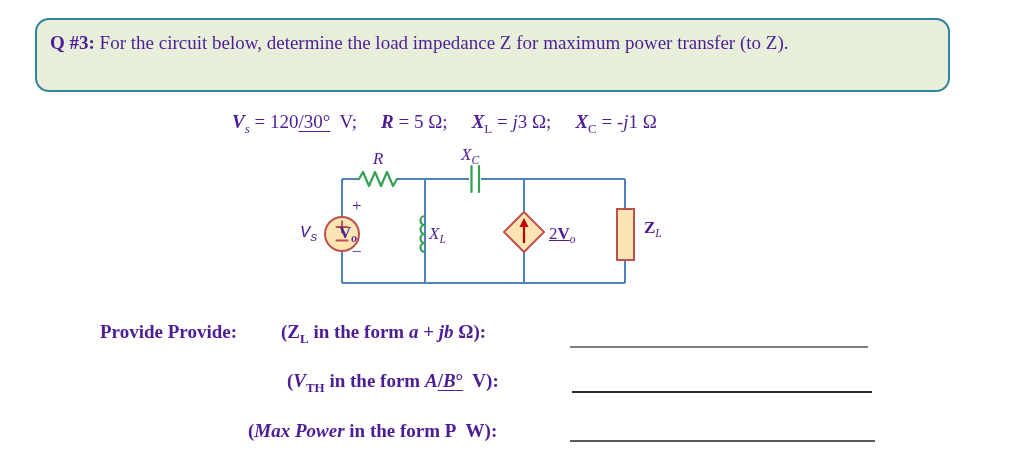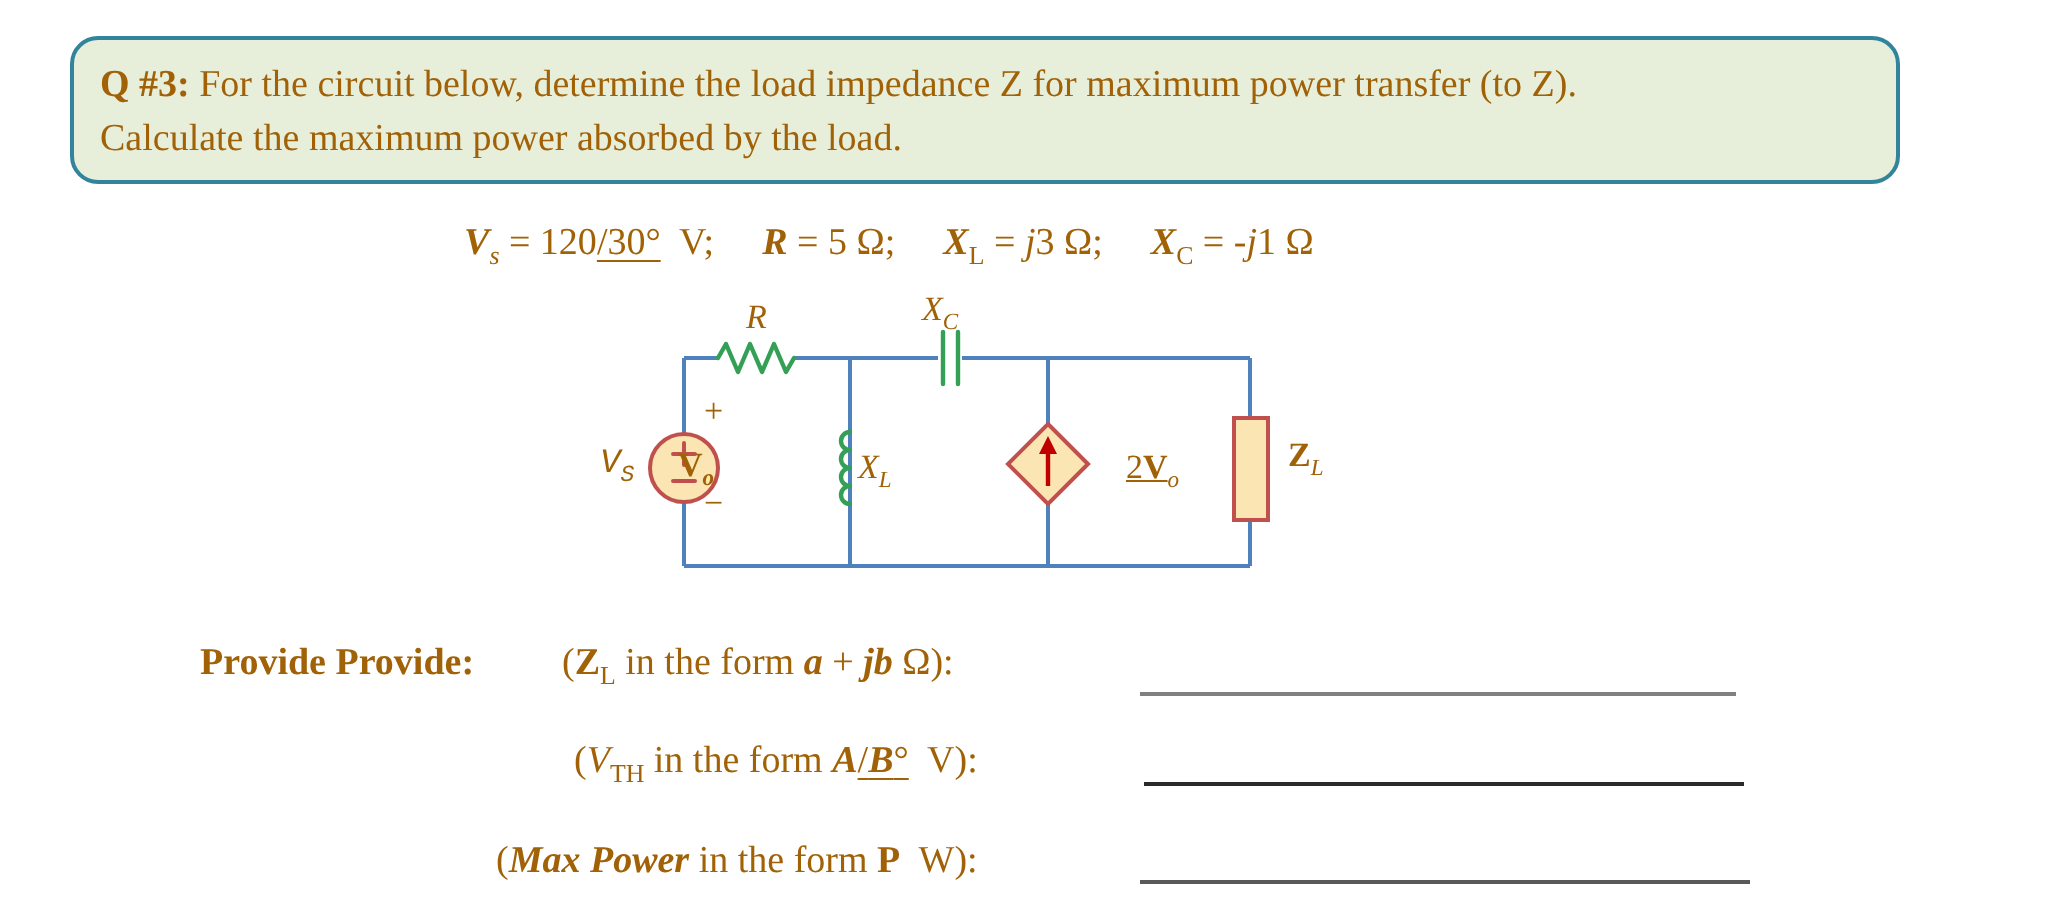--- a/index.html
+++ b/index.html
@@ -1,17 +1,17 @@
 <!DOCTYPE html>
 <html style="--box_fill: #e7efdb; --box_border: #31849b; --wire: #4f81bd; --component_green: #34a056; --component_fill: #fbe5b2; --component_stroke: #c0504d; --arrow_red: #c00000;"><head>
 <meta charset="utf-8">
 <style>
   html,body{margin:0;padding:0;background:#ffffff;}
   .page{position:relative;width:1024px;height:456px;background:#fff;overflow:hidden;
-        font-family:"Liberation Serif", serif;color:#a16207;}
+        font-family:"Liberation Serif", serif;color:#4c1d95;}
 
   
   .qbox{position:absolute;left:35px;top:18px;width:915px;height:74px;box-sizing:border-box;
         background:var(--box_fill);border:2px solid var(--box_border);border-radius:14px;
         padding:9px 14px 0 13px;font-size:19px;line-height:27px;}
   .qline b{font-weight:bold;}
 
   
   .params{position:absolute;left:232px;top:111px;display:flex;gap:24px;
           font-size:19px;white-space:nowrap;}
@@ -24,37 +24,36 @@
   .clabel{position:absolute;font-size:17px;line-height:18px;white-space:nowrap;}
   .wire{stroke:var(--wire);stroke-width:2;fill:none;}
   .green{stroke:var(--component_green);stroke-width:2.2;fill:none;stroke-linejoin:round;stroke-linecap:round;}
   .comp-body{fill:var(--component_fill);stroke:var(--component_stroke);stroke-width:2;}
   .src-sign{stroke:var(--component_stroke);stroke-width:2;stroke-linecap:round;}
   .arrow-line{stroke:var(--arrow_red);stroke-width:2.2;}
   .arrow-head{fill:var(--arrow_red);}
 
   
   .ans-heading{position:absolute;left:100px;top:321px;font-size:19px;font-weight:bold;}
-  .prompt{position:absolute;font-size:19px;white-space:nowrap;}
+  .prompt{position:absolute;font-size:19px;white-space:nowrap;font-weight:bold;}
   .p1{left:281px;top:321px;}
   .p2{left:287px;top:370px;}
   .p3{left:248px;top:420px;}
   .blank{position:absolute;height:0;}
   .b1{left:570px;top:346px;width:298px;border-top:2px solid #808080;}
   .b2{left:572px;top:391px;width:300px;border-top:2px solid #2a2a2a;}
   .b3{left:570px;top:440px;width:305px;border-top:2px solid #5a5a5a;}
 </style>
 </head>
 <body>
 
 <div class="page">
 
   <div class="qbox">
     <div class="qline"><b>Q #3:</b> For the circuit below, determine the load impedance Z for maximum power transfer (to Z).</div>
-    <div class="qline">Calculate the maximum power absorbed by the load.</div>
   </div>
 
   <div class="params">
     <span><b><i>V</i></b><sub><i>s</i></sub> = 120<u>/30°</u>&nbsp; V;</span>
     <span><b><i>R</i></b> = 5 Ω;</span>
     <span><b><i>X</i></b><sub>L</sub> = <i>j</i>3 Ω;</span>
     <span><b><i>X</i></b><sub>C</sub> = -<i>j</i>1 Ω</span>
   </div>
 
   <div class="circuit">
@@ -97,21 +96,21 @@
         <rect class="comp-body" x="322" y="64" width="17" height="51"></rect>
       </g>
     </svg>
     <div class="clabel" style="left:78px;top:5px;"><i>R</i></div>
     <div class="clabel" style="left:166px;top:1px;"><i>X<sub>C</sub></i></div>
     <div class="clabel" style="left:5px;top:79px;font-family:Liberation Mono, monospace;"><i>V<sub>S</sub></i></div>
     <div class="clabel" style="left:57px;top:52px;">+</div>
     <div class="clabel" style="left:44px;top:79px;font-weight:bold;"><b>V</b><i><sub>o</sub></i></div>
     <div class="clabel" style="left:57px;top:98px;">−</div>
     <div class="clabel" style="left:134px;top:80px;"><i>X<sub>L</sub></i></div>
-    <div class="clabel" style="left:268px;top:80px;text-decoration:underline;">2<b>V</b><i><sub>o</sub></i></div>
+    <div class="clabel" style="left:254px;top:80px;text-decoration:underline;">2<b>V</b><i><sub>o</sub></i></div>
     <div class="clabel" style="left:349px;top:74px;"><b>Z</b><i><sub>L</sub></i></div>
   </div>
 
   <div>
     <div class="ans-heading">Provide Provide:</div>
 
     <div class="prompt p1">(<b>Z</b><sub>L</sub> in the form <b><i>a</i></b> + <b><i>jb</i></b> Ω):</div>
     <div class="blank b1"></div>
 
     <div class="prompt p2">(<i>V</i><sub>TH</sub> in the form <b><i>A</i></b><u>/<b><i>B</i></b>°</u>&nbsp; V):</div>

